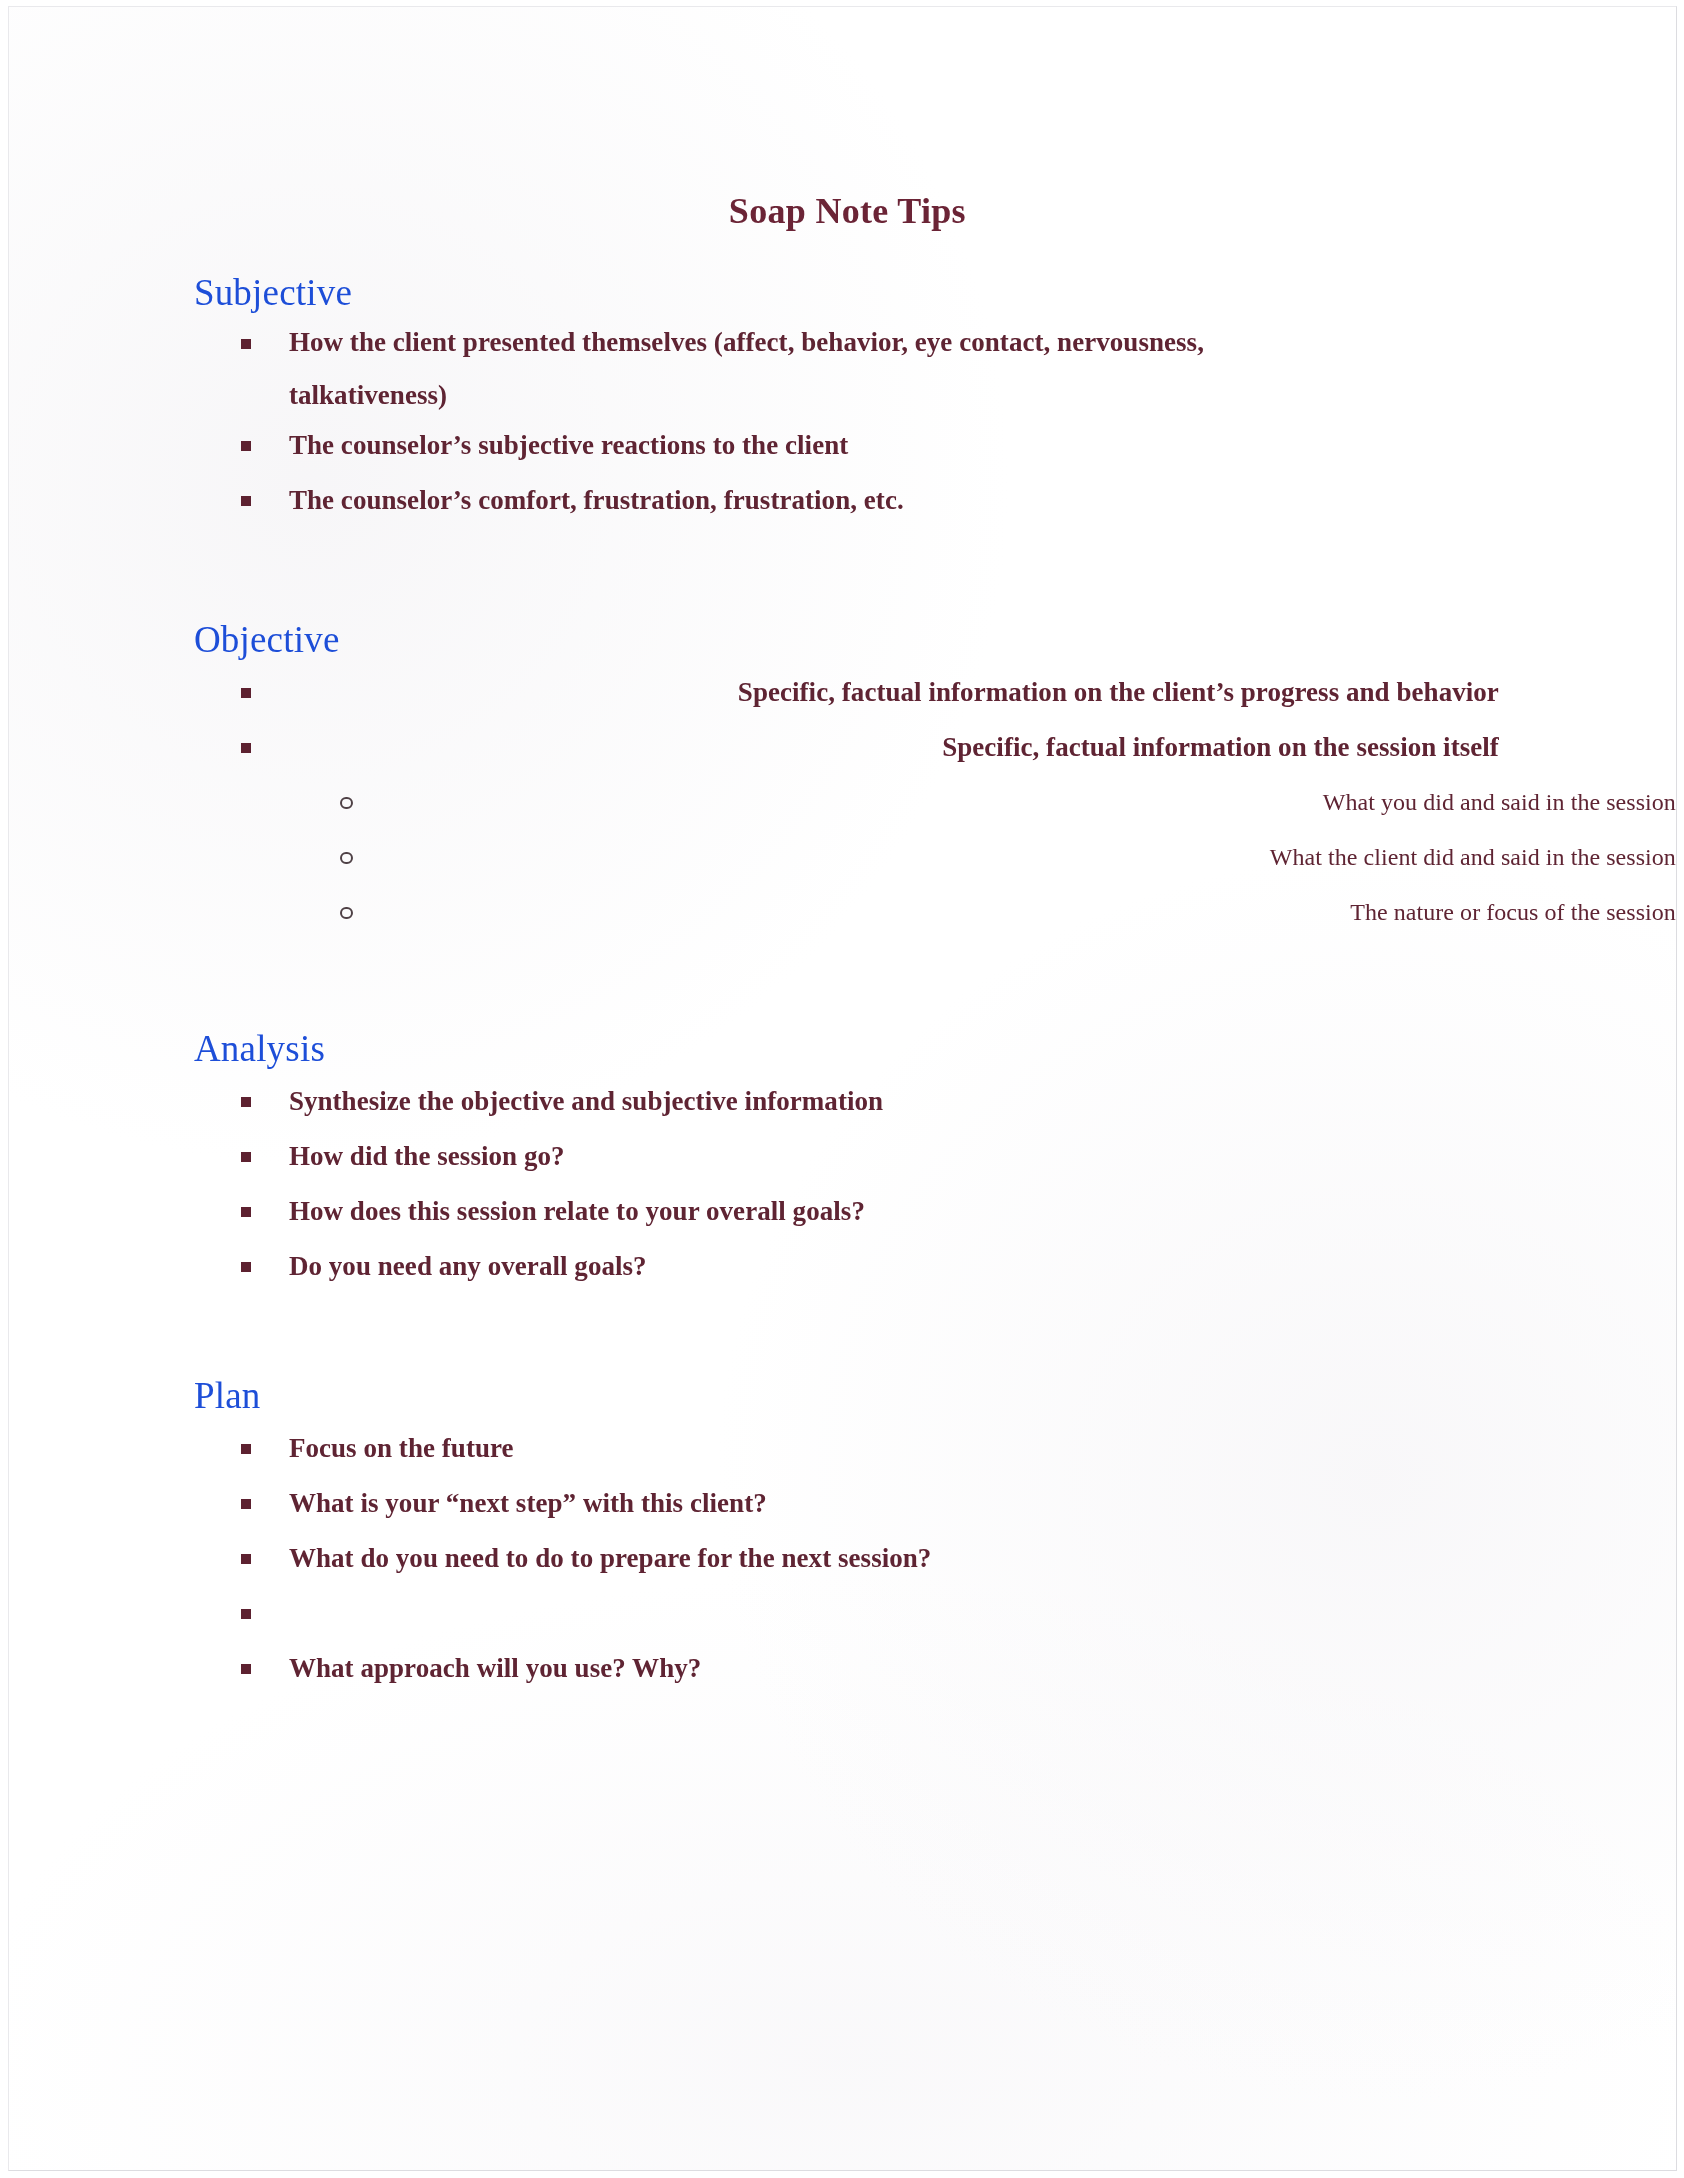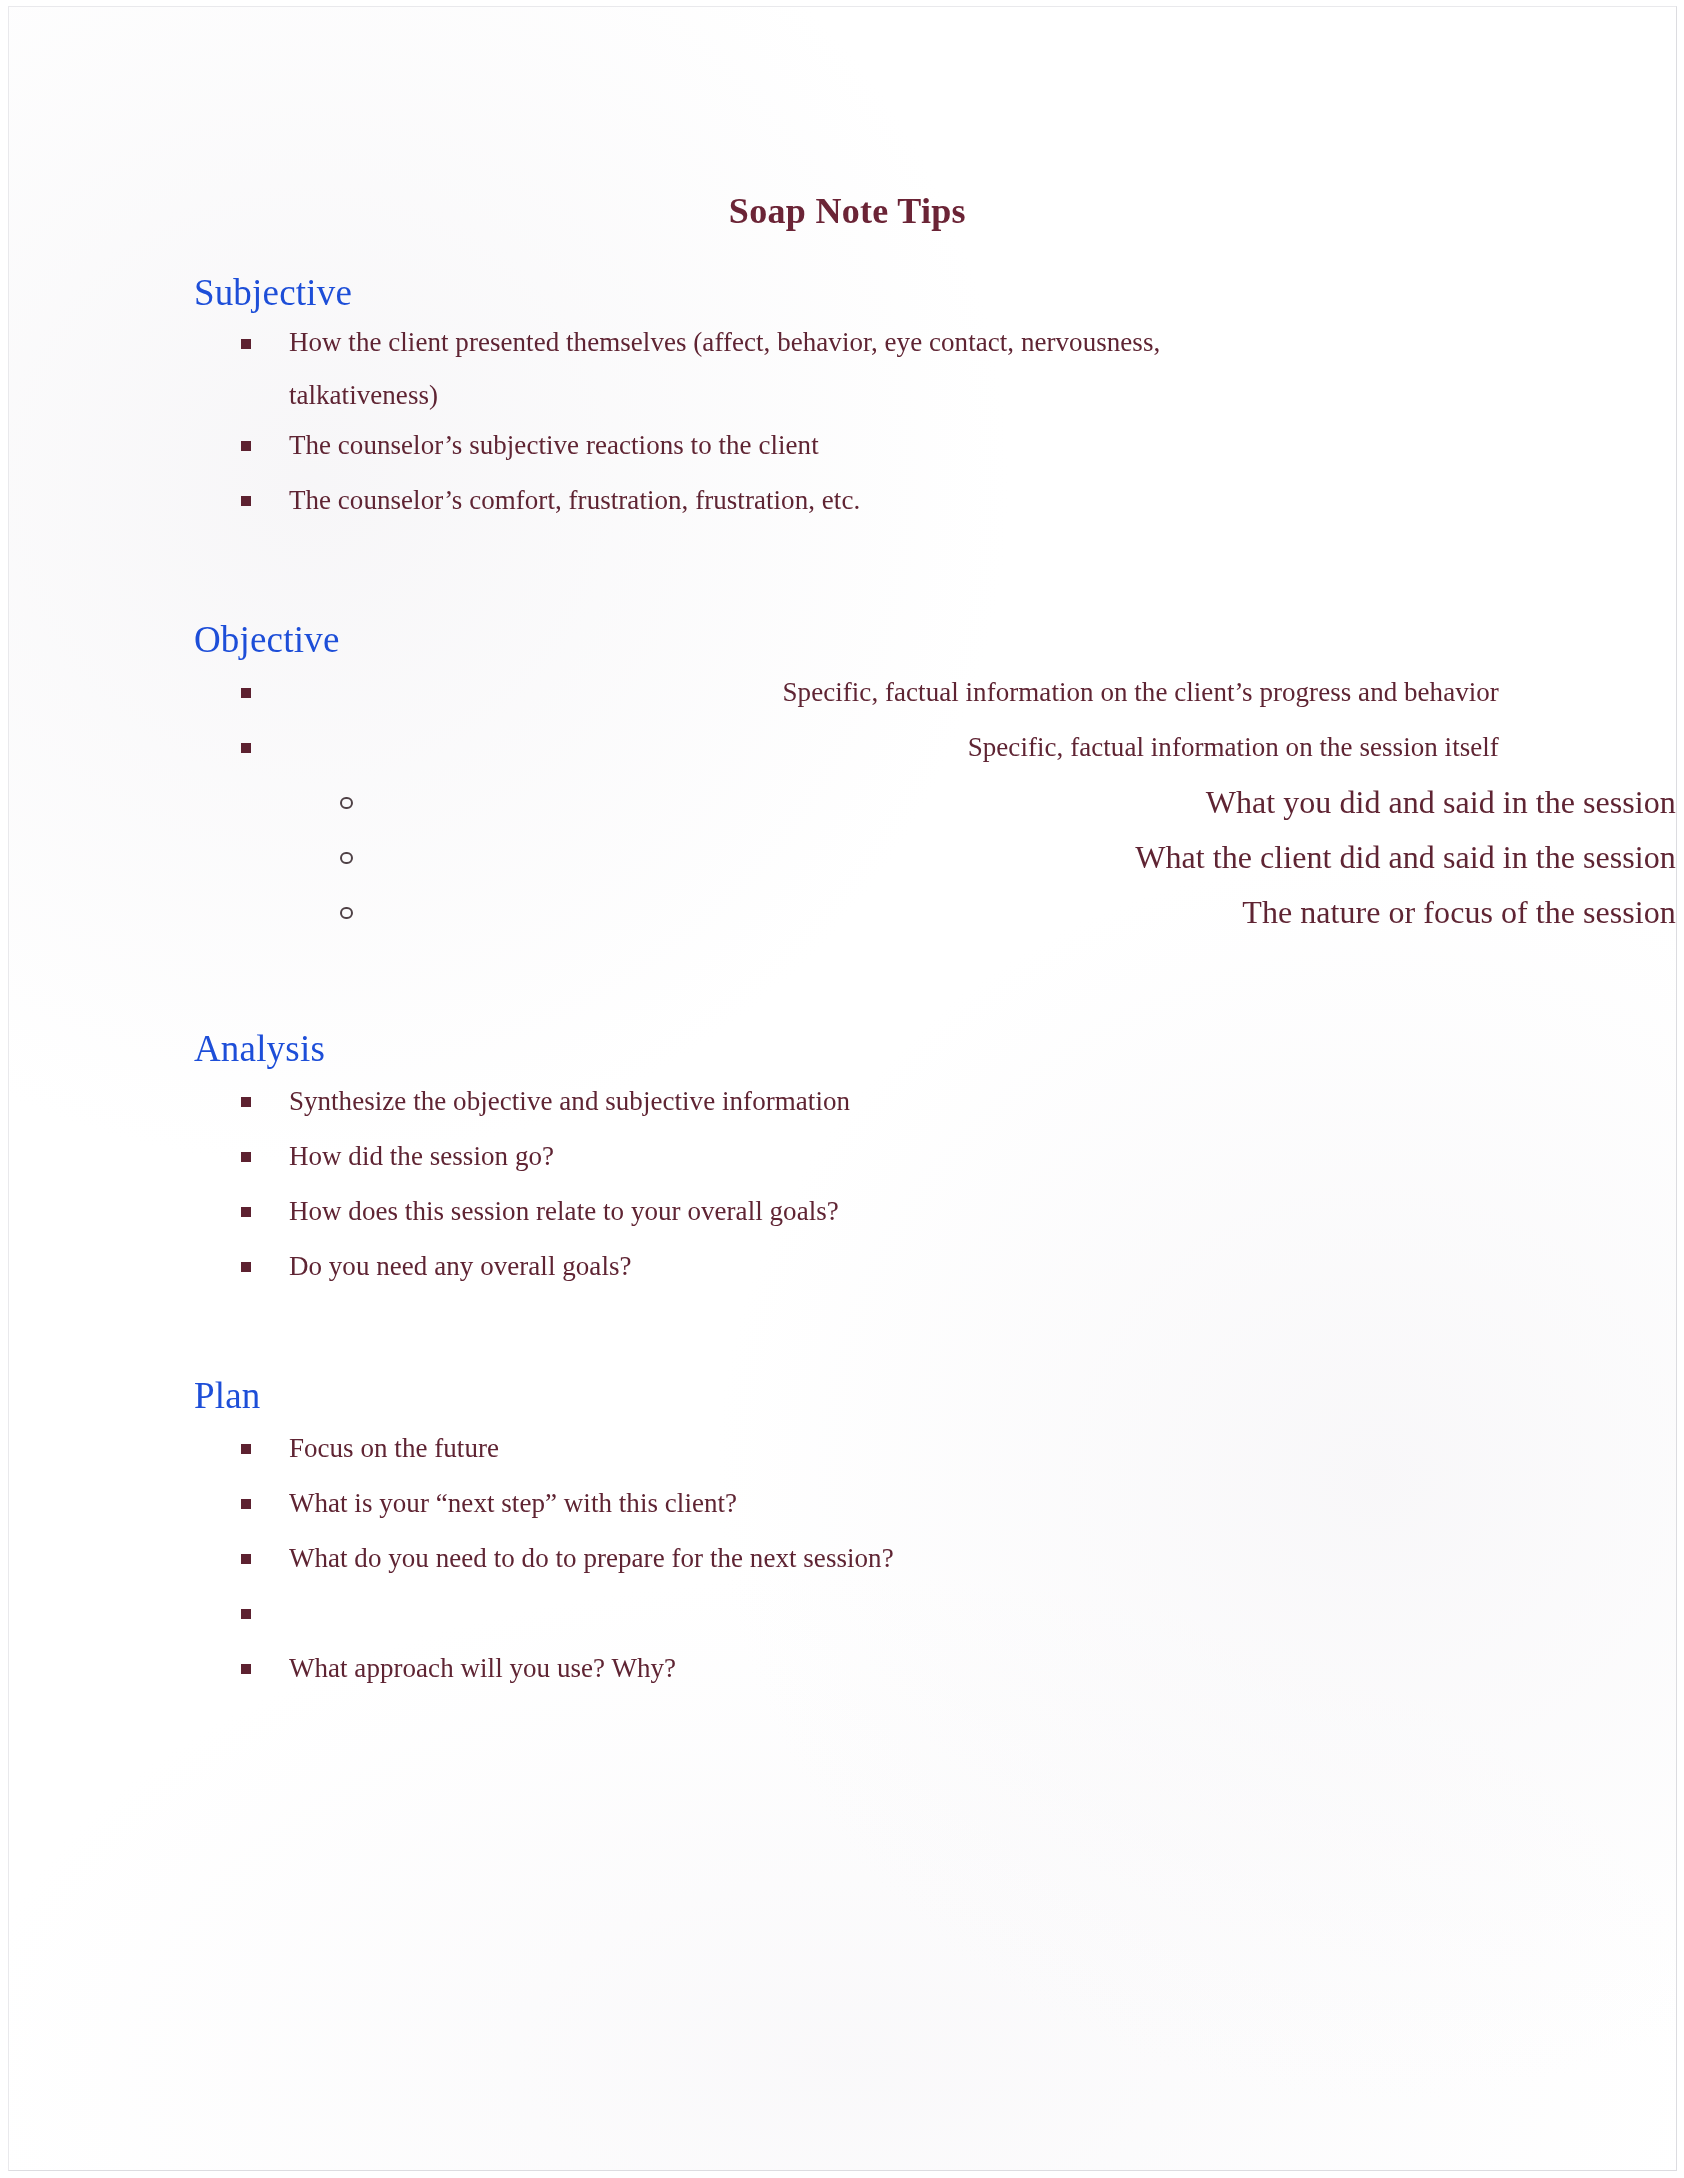--- a/index.html
+++ b/index.html
@@ -89,39 +89,40 @@
   
   .b1 {
     position: relative;
     min-height: 55px;
     padding-left: 280px;
     padding-right: 177px;
     font-size: 27px;
     line-height: 55px;
     color: #5f2433;
     letter-spacing: 0.05px;
+    font-weight: bold;
   }
   .b1 .sq-marker {
     position: absolute;
     left: 232px;
     top: 23.6px;
     width: 9.9px;
     height: 9.9px;
     background: #5d2130;
   }
   .b1 .b1-text {
     display: block;
   }
 
   
   .b2 {
     position: relative;
     min-height: 55px;
     padding-left: 374px;
-    font-size: 32px;
+    font-size: 24px;
     line-height: 55px;
     color: #5f2433;
     letter-spacing: 0.05px;
   }
   .b2 .o-marker {
     position: absolute;
     left: 331px;
     top: 21.7px;
     width: 12.8px;
     height: 12.8px;

